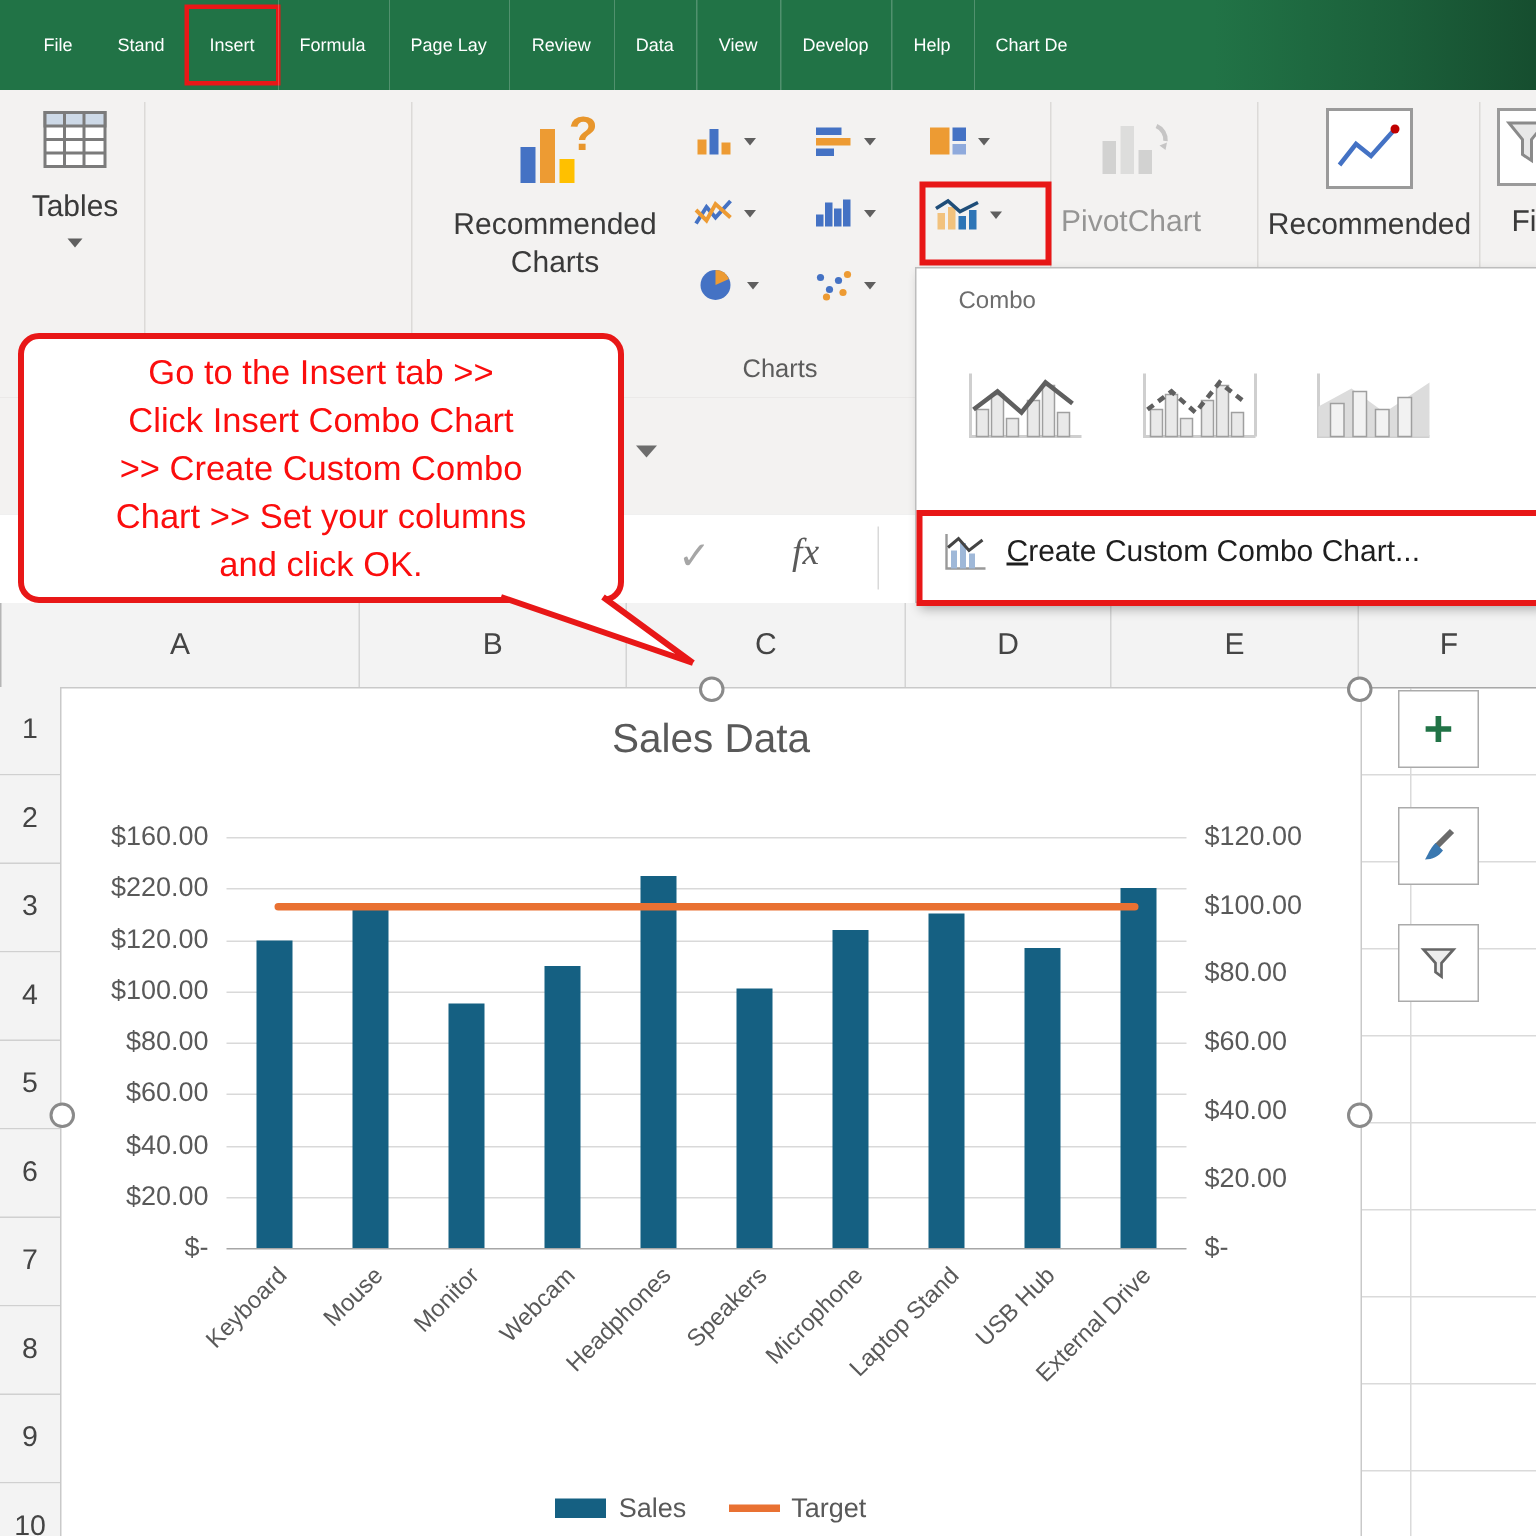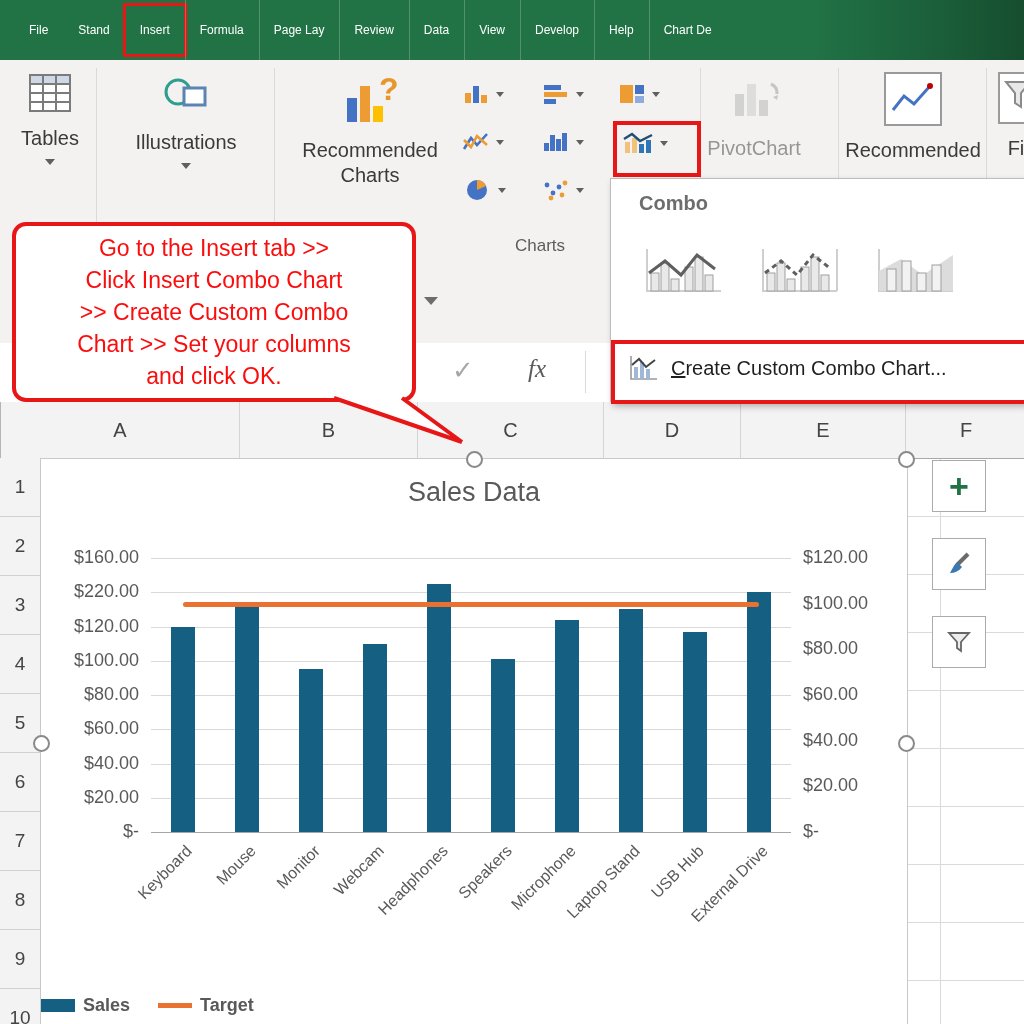--- a/index.html
+++ b/index.html
@@ -18,21 +18,21 @@
   #ribbon{position:absolute;left:0;top:60px;width:1024px;height:205px;background:#f3f2f1;
           border-bottom:1px solid #d2d0ce;z-index:2;}
   .vsep{position:absolute;top:8px;height:188px;width:1px;background:#dcdad8;}
   .bigbtn{position:absolute;top:10px;display:flex;flex-direction:column;align-items:center;color:#3a3a3a;}
   .biglabel{font-size:20px;margin-top:10px;text-align:center;line-height:25px;}
   .chev{width:0;height:0;border-left:5px solid transparent;border-right:5px solid transparent;
         border-top:6px solid #5f5f5f;margin-top:8px;}
   .chev-sm{width:0;height:0;border-left:4px solid transparent;border-right:4px solid transparent;
         border-top:5px solid #5f5f5f;margin-left:6px;}
   .icon-btn{position:absolute;display:flex;align-items:center;}
-  .grouplabel{position:absolute;font-size:17px;color:#5c5c5c;margin-left:20px;}
+  .grouplabel{position:absolute;font-size:17px;color:#5c5c5c;}
   .dim{opacity:.5;}
 
   
   #nbrow{position:absolute;left:0;top:265px;width:1024px;height:78px;background:#f3f2f1;
          border-bottom:1px solid #cfcfcf;z-index:2;}
   .nb-chev{position:absolute;left:424px;top:32px;width:0;height:0;
            border-left:7px solid transparent;border-right:7px solid transparent;border-top:8px solid #6d6d6d;}
   #fbar{position:absolute;left:0;top:343px;width:1024px;height:59px;background:#fff;
         border-bottom:1px solid #c8c8c8;z-index:2;}
   .fb-check{position:absolute;left:452px;top:12px;font-size:26px;color:#a6a6a6;}
@@ -63,37 +63,37 @@
   #chart-title{position:absolute;left:0;top:18px;width:100%;text-align:center;font-size:27px;color:#595959;}
   .gridline{position:absolute;height:1px;background:#d9d9d9;}
   .axisline{background:#a6a6a6;}
   .axis-label{position:absolute;font-size:18px;color:#595959;}
   .al-left{text-align:right;}
   .al-right{text-align:left;}
   .bar{position:absolute;}
   .target-line{position:absolute;border-radius:3px;}
   .cat-label{position:absolute;font-size:16px;color:#595959;text-align:right;height:19px;
              transform:rotate(-45deg);transform-origin:100% 0;}
-  #chart-legend{position:absolute;left:0;top:536px;width:100%;display:flex;
-                align-items:center;gap:28px;font-weight:bold;}
+  #chart-legend{position:absolute;left:0;top:536px;width:100%;display:flex;justify-content:center;
+                align-items:center;gap:28px;}
   .legend-item{display:flex;align-items:center;gap:8px;font-size:18px;color:#595959;}
   .sw-bar{width:34px;height:13px;display:inline-block;}
   .sw-line{width:34px;height:5px;display:inline-block;}
 
   
   .handle{position:absolute;width:13px;height:13px;border-radius:50%;background:#fff;
           border:2px solid #8a8a8a;z-index:8;}
   .chart-btn{position:absolute;left:932px;width:52px;height:50px;background:#fff;border:1px solid #ababab;
              display:flex;align-items:center;justify-content:center;z-index:6;}
   .plus{color:#217346;font-size:34px;font-weight:bold;line-height:34px;}
 
   
   #combo-menu{position:absolute;left:610px;top:178px;width:414px;height:222px;background:#fff;
               border:1px solid #bdbdbd;box-shadow:3px 4px 7px rgba(0,0,0,.3);z-index:15;}
-  .menu-title{padding:13px 0 0 28px;font-size:20px;font-weight:bold;color:#6d6d6d;}
+  .menu-title{padding:13px 0 0 28px;font-size:16px;font-weight:normal;color:#6d6d6d;}
   .thumbs{position:absolute;left:0;top:62px;width:414px;height:72px;}
   .thumb{position:absolute;top:0;width:92px;height:62px;display:flex;align-items:center;justify-content:center;}
   .menu-item{position:absolute;left:0;top:162px;width:414px;height:54px;display:flex;align-items:center;
              padding-left:16px;box-sizing:border-box;}
   .mi-label{display:block;margin-left:12px;font-size:20px;color:#1e1e1e;}
   .mi-label::first-letter{text-decoration:underline;}
 
   
   .redbox{position:absolute;border:4px solid #e81717;z-index:22;}
   #redbox-combo{left:613px;top:121px;width:80px;height:48px;z-index:12;}
@@ -133,28 +133,20 @@
     <div class="bigbtn" style="left:8px;width:84px;">
       <svg width="50" height="46" viewBox="0 0 50 46">
         <rect x="5" y="5" width="40" height="36" fill="#fff" stroke="#7b7b7b" stroke-width="2"></rect>
         <rect x="5" y="5" width="40" height="9" fill="#cdd9e7" stroke="#7b7b7b" stroke-width="2"></rect>
         <path d="M18 5v36 M31 5v36 M5 23h40 M5 32h40" stroke="#7b7b7b" stroke-width="2"></path>
       </svg>
       <div class="biglabel">Tables</div>
       <div class="chev"></div>
     </div>
 
-    <div class="bigbtn" style="left:106px;width:160px;">
-      <svg width="56" height="50" viewBox="0 0 56 50">
-        <circle cx="20" cy="22" r="12" fill="none" stroke="#2f9e8f" stroke-width="3"></circle>
-        <rect x="26" y="18" width="21" height="17" fill="#fff" stroke="#5b84b1" stroke-width="3"></rect>
-      </svg>
-      <div class="biglabel">Illustrations</div>
-      <div class="chev"></div>
-    </div>
 
     <div class="bigbtn" style="left:284px;width:172px;">
       <svg width="62" height="58" viewBox="0 0 62 58">
         <rect x="8" y="28" width="10" height="24" fill="#4472C4"></rect>
         <rect x="21" y="16" width="10" height="36" fill="#ED9B33"></rect>
         <rect x="34" y="36" width="10" height="16" fill="#FFC000"></rect>
         <text x="40" y="30" font-size="32" font-weight="bold" fill="#E8962C" font-family="Liberation Sans,sans-serif">?</text>
       </svg>
       <div class="biglabel" style="width:150px">Recommended Charts</div>
     </div>

